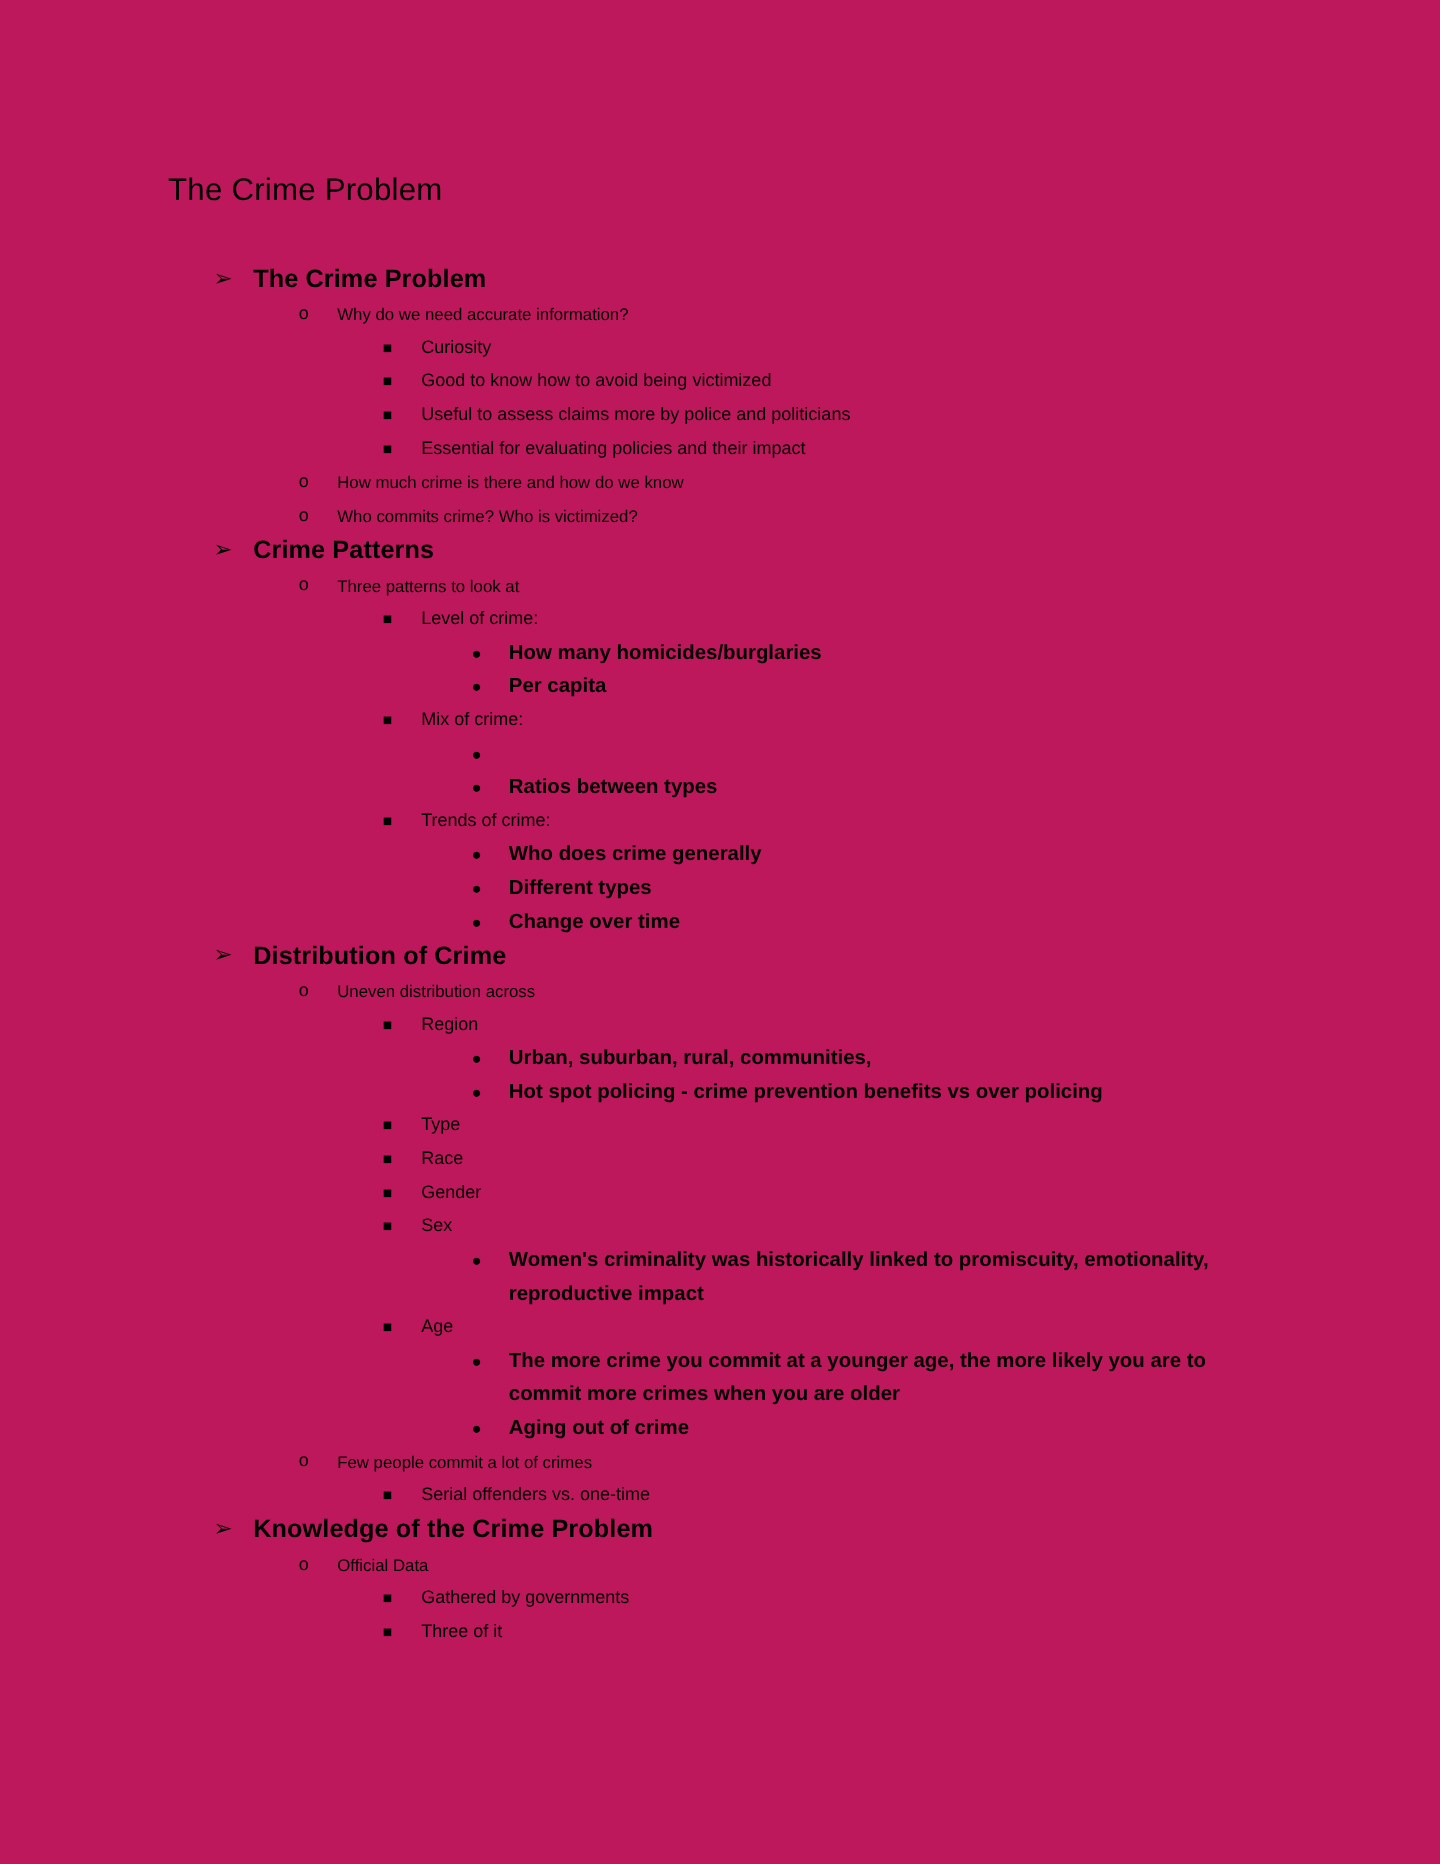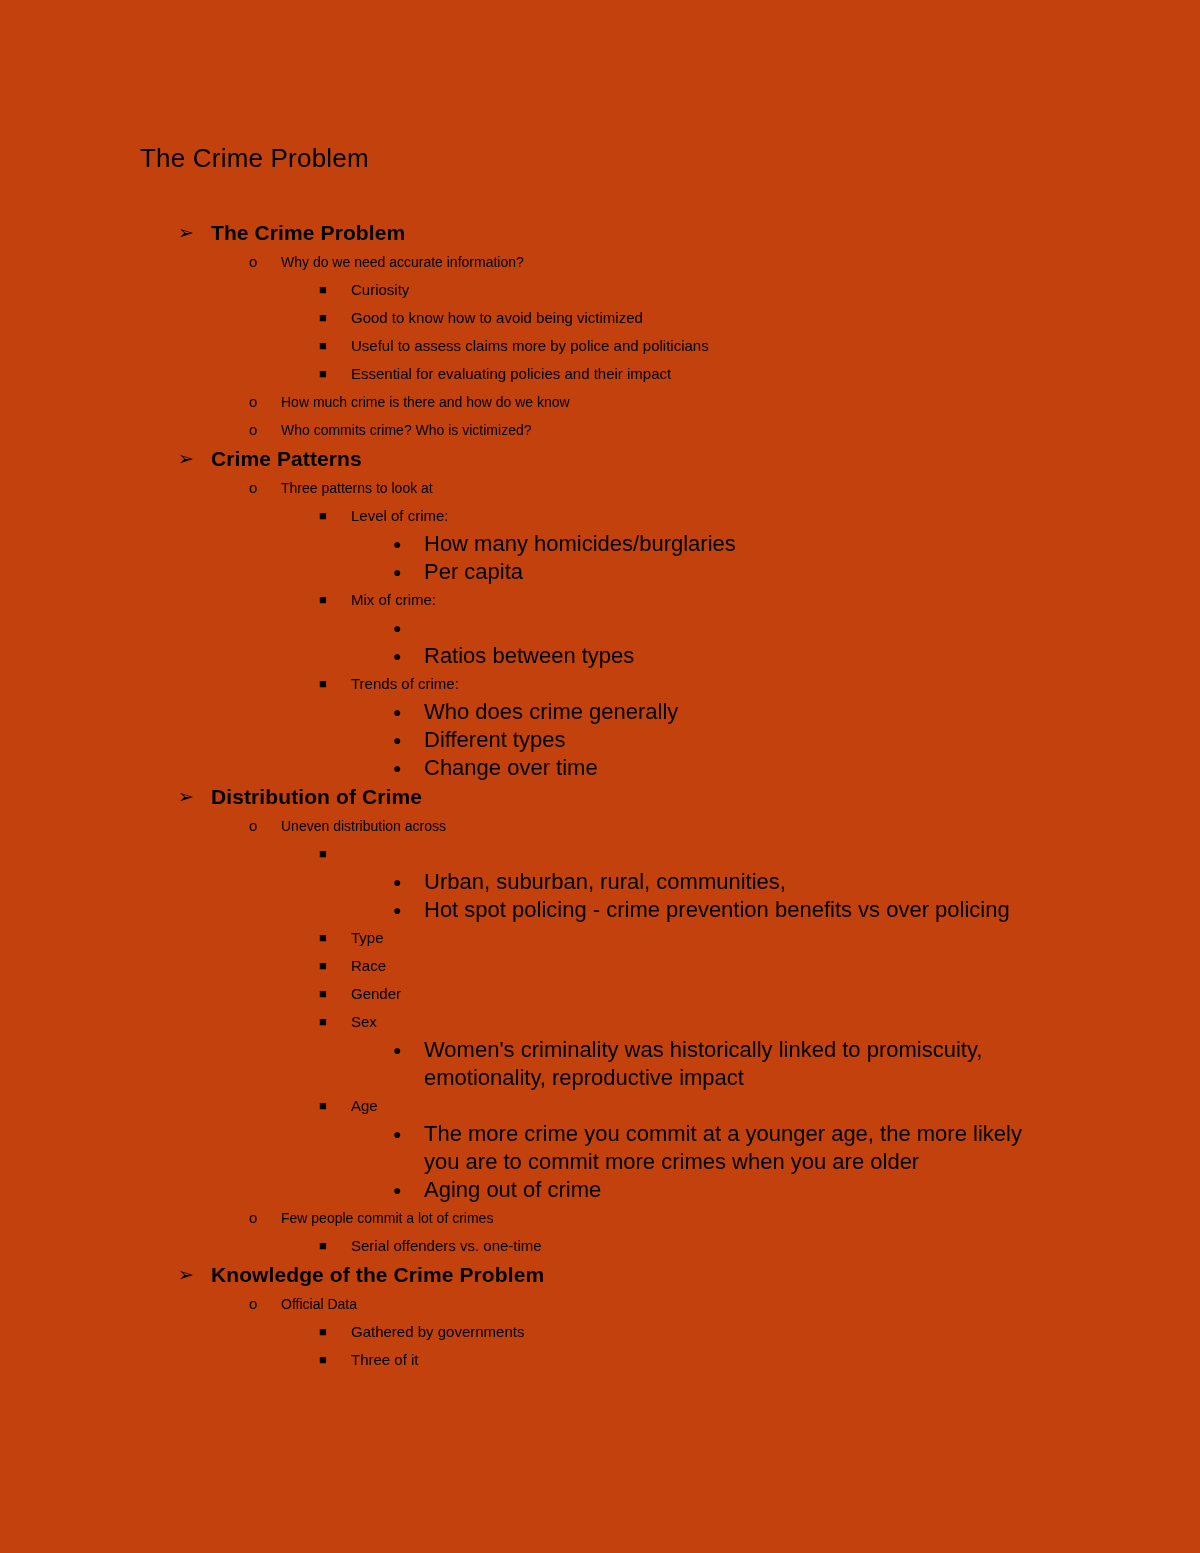--- a/index.html
+++ b/index.html
@@ -5,21 +5,21 @@
 <style>
   html, body {
     margin: 0;
     padding: 0;
     background: #ffffff;
   }
   .page {
     position: relative;
     width: 1200px;
     height: 1553px;
-    background: #c2410c;
+    background: #be185d;
     margin: 0 auto;
     overflow: hidden;
     font-family: "Liberation Sans", sans-serif;
     color: #000000;
     -webkit-font-smoothing: none;
   }
 
   .doc-title {
     position: absolute;
     left: 140px;
@@ -101,21 +101,22 @@
 
   
   .lvl4 .bullet {
     left: 393px;
     font-size: 14px;
     line-height: 28px;
   }
   .lvl4 .txt {
     margin-left: 424px;
     margin-right: 150px;
-    font-size: 22px;
+    font-size: 17px;
+    font-weight: bold;
   }
   
   .lvl4.wide .txt { margin-right: 147px; }
 </style>
 </head>
 <body>
 
 <div class="page">
 
   <div class="doc-title">The Crime Problem</div>
@@ -203,20 +204,21 @@
       <div class="row lvl1">
         <span class="bullet">➢</span>
         <span class="txt">Distribution of Crime</span>
       </div>
       <div class="row lvl2">
         <span class="bullet">o</span>
         <span class="txt">Uneven distribution across</span>
       </div>
       <div class="row lvl3">
         <span class="bullet">■</span>
+        <span class="txt">Region</span>
       </div>
       <div class="row lvl4">
         <span class="bullet">●</span>
         <span class="txt">Urban, suburban, rural, communities,</span>
       </div>
       <div class="row lvl4">
         <span class="bullet">●</span>
         <span class="txt">Hot spot policing - crime prevention benefits vs over policing</span>
       </div>
       <div class="row lvl3">

